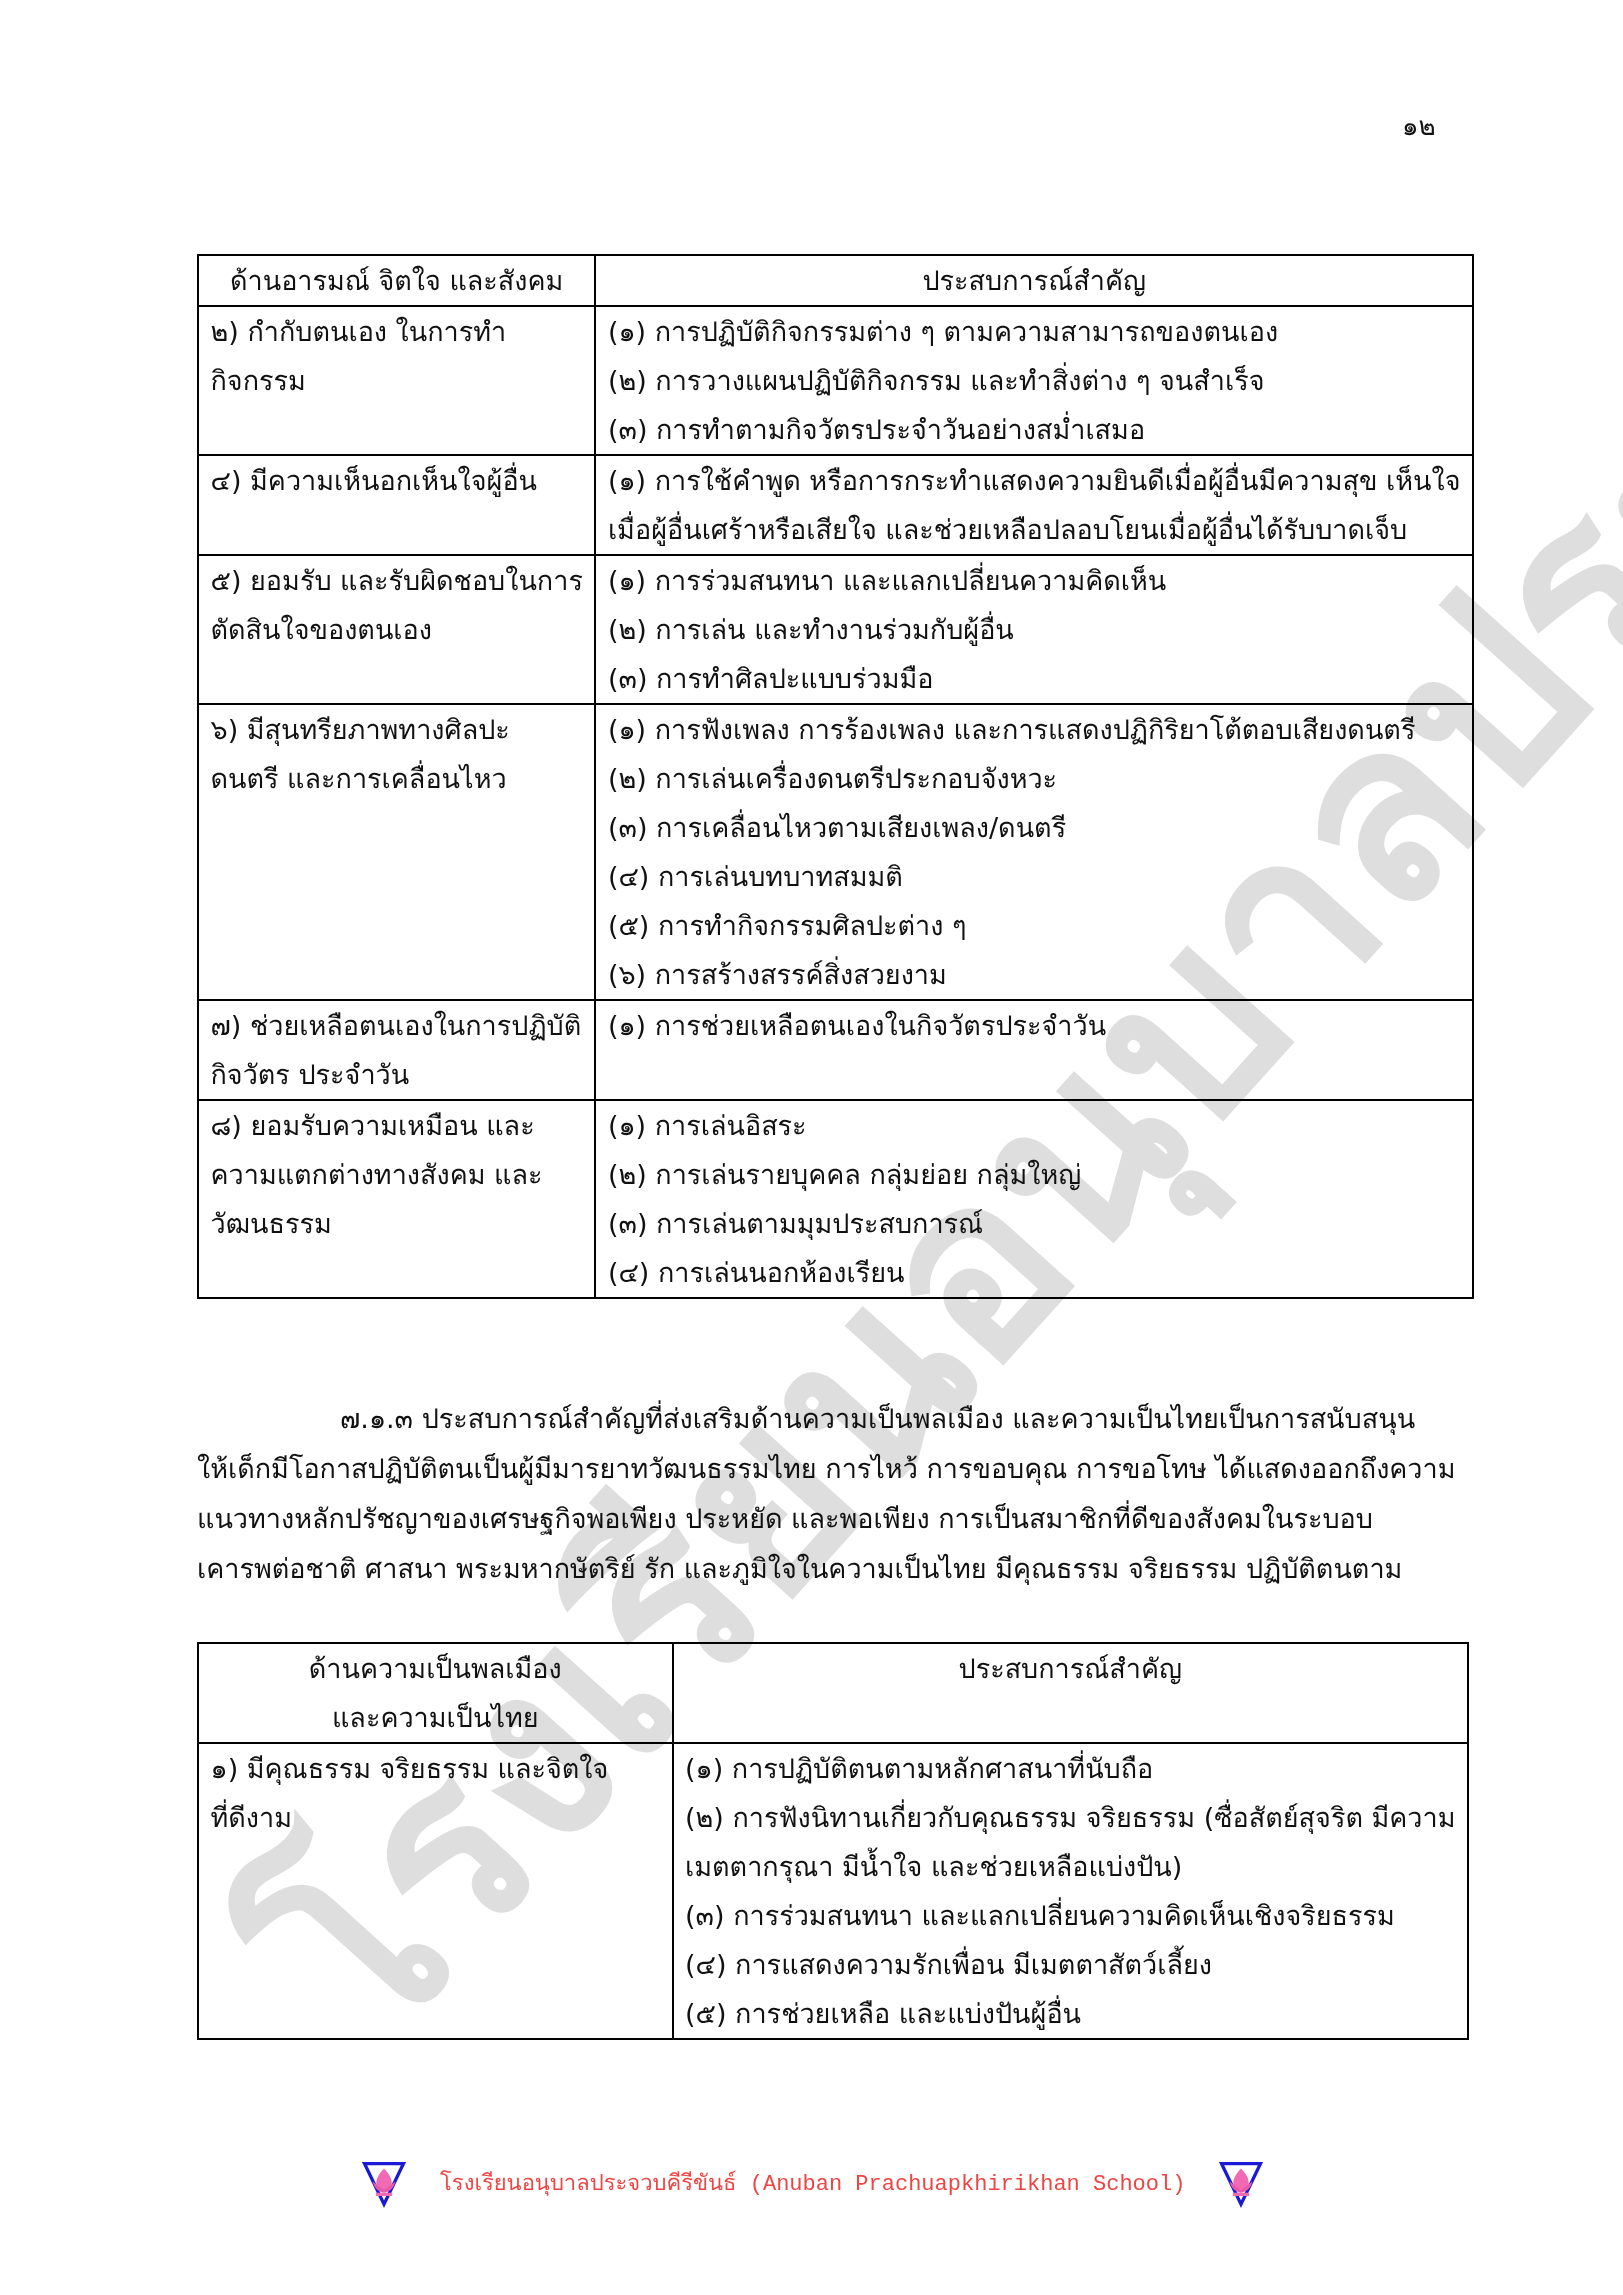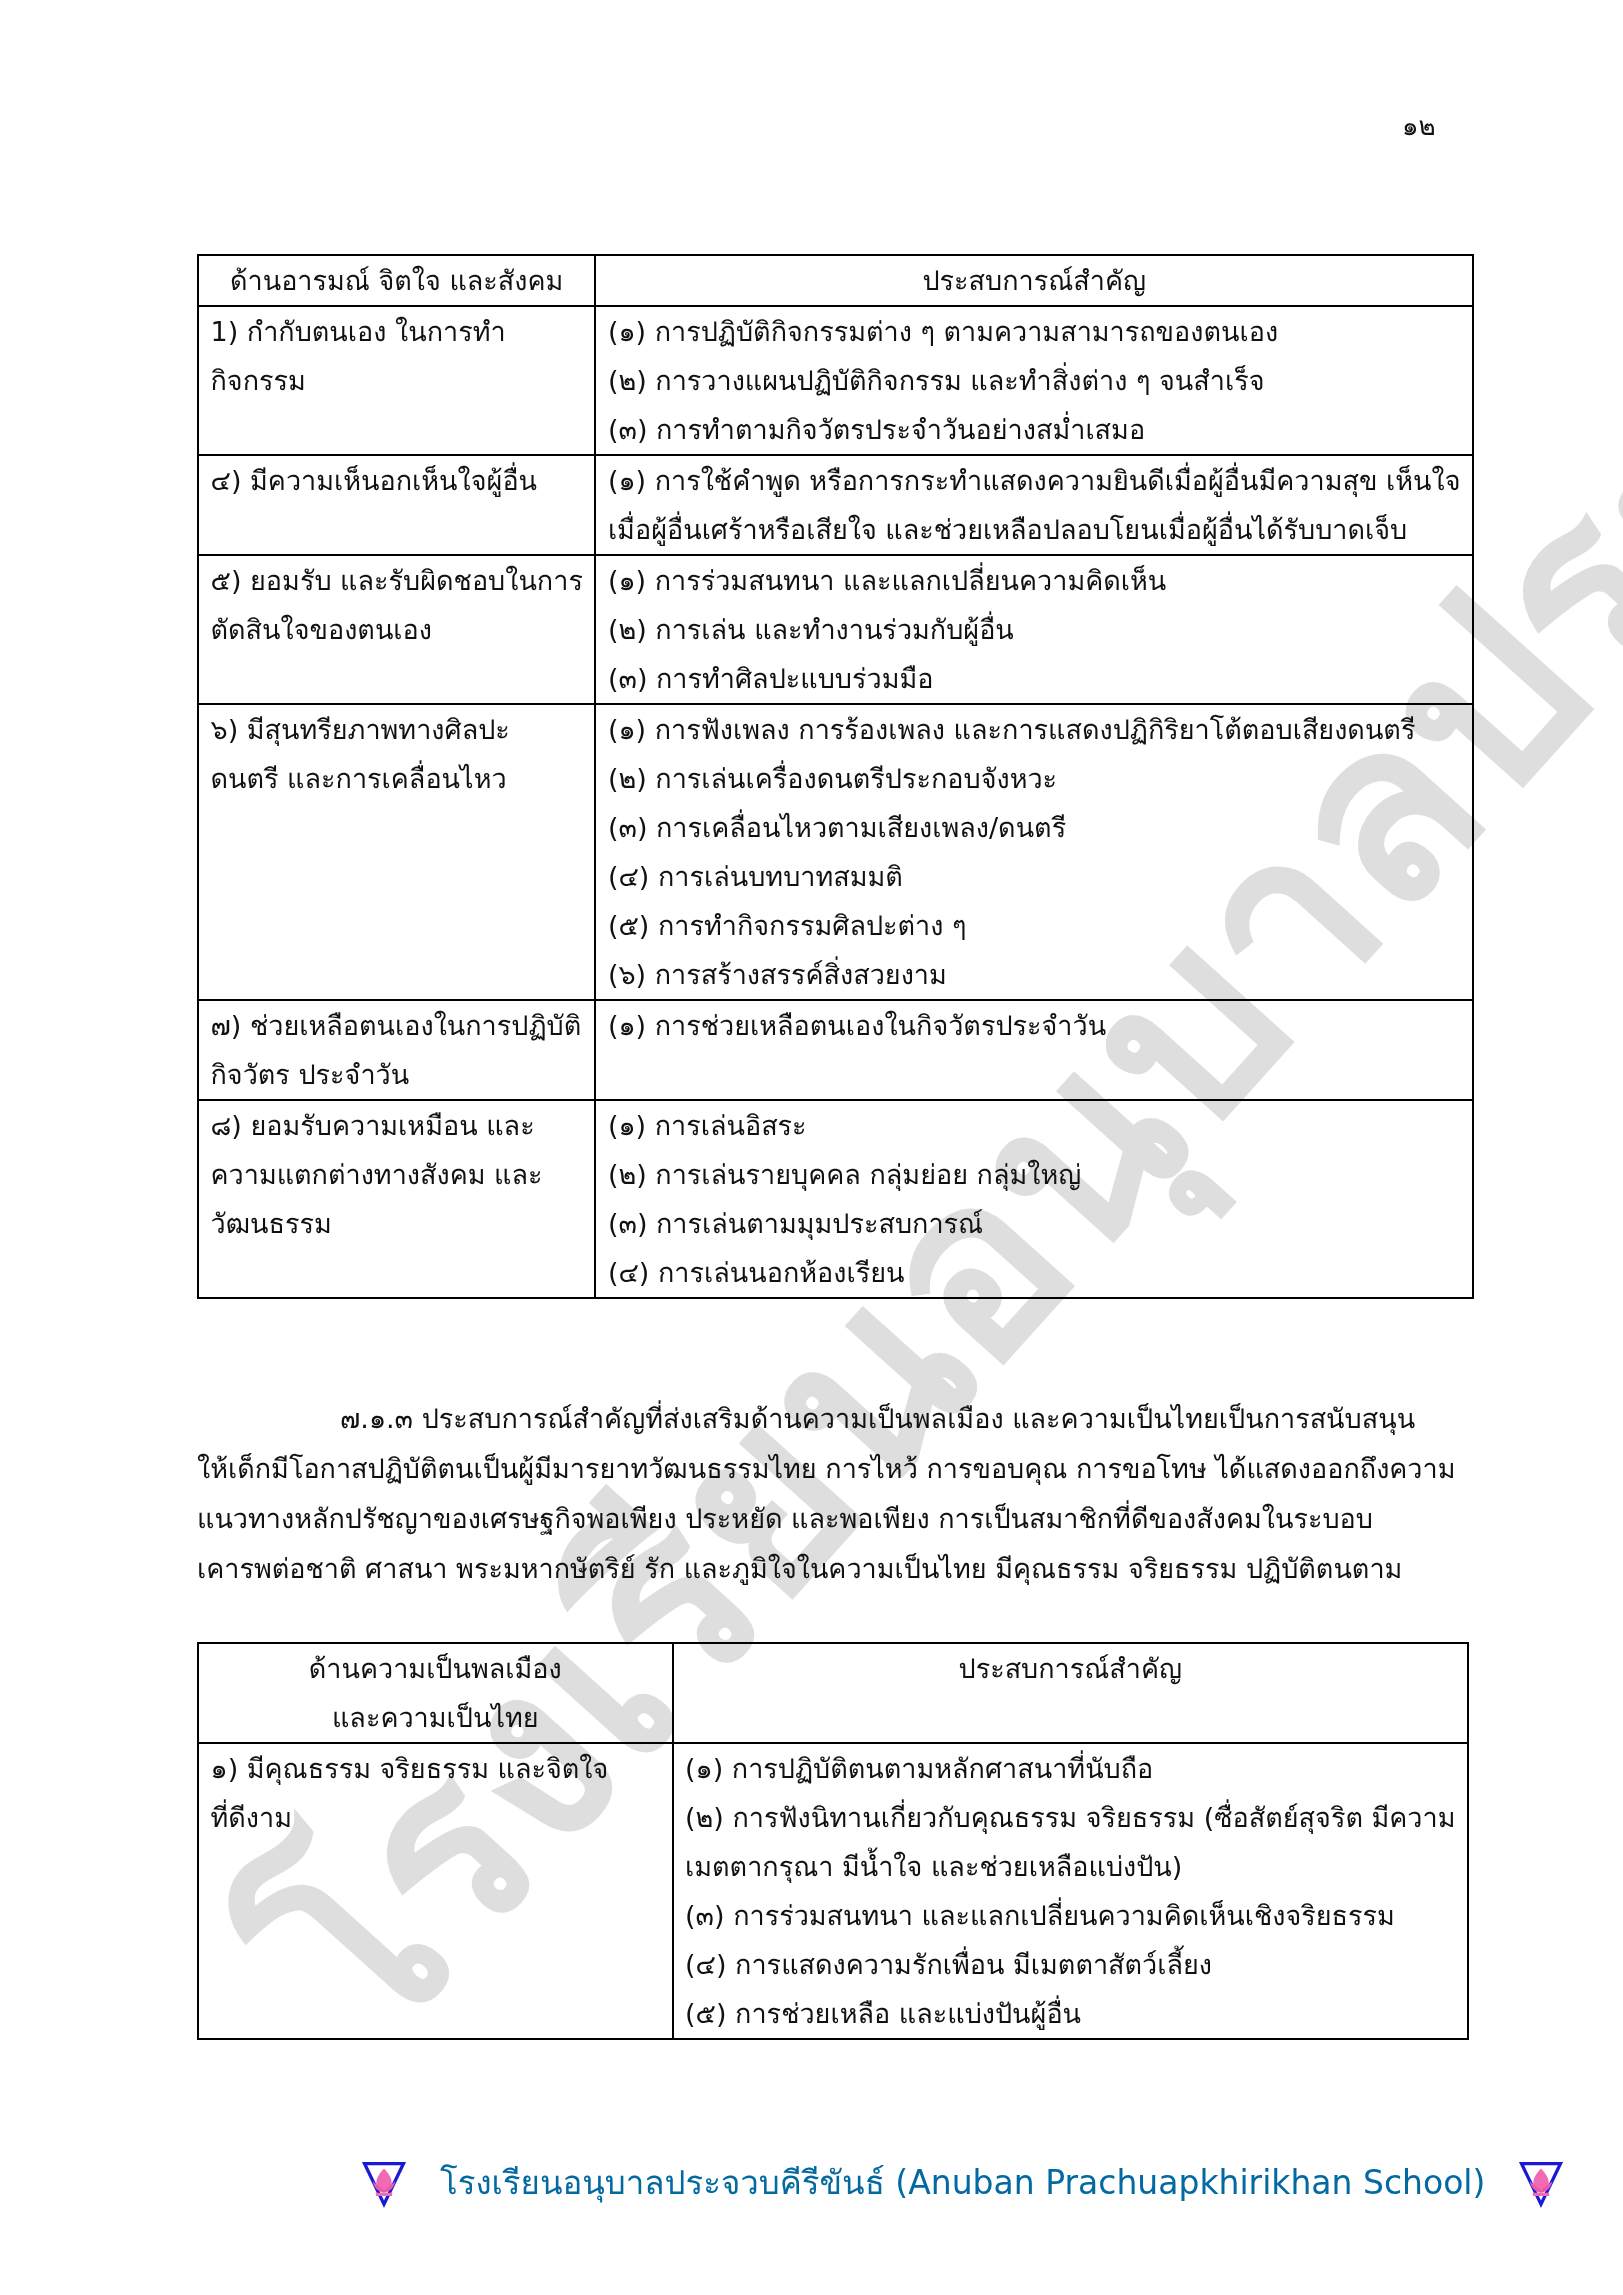--- a/index.html
+++ b/index.html
@@ -33,21 +33,21 @@
   .para {
     position:absolute; left:197px; top:1394px; width:1272px; z-index:1;
     font-size:27px; line-height:50px; text-align:justify;
   }
   .para .line { white-space:nowrap; }
   .para .first { padding-left:143px; }
   .footer {
     position:absolute; top:2154px; left:361px; width:935px; height:57px;
     display:flex; align-items:center; gap:33px; z-index:1;
   }
-  .footer-text { font-size:33px; color:#0369a1; white-space:nowrap; }
+  .footer-text { font-size:22px; color:#ef4444; white-space:nowrap;font-family:Liberation Mono, monospace; }
   .logo { width:46px; height:52px; flex:none; }
 </style>
 </head>
 <body>
 
 <div class="page-number">๑๒</div>
 
 <div class="watermark">โรงเรียนอนุบาลประจวบคีรีขันธ์</div>
 
 <table class="doc t1">
@@ -55,21 +55,21 @@
       <col class="c1">
       <col>
     </colgroup>
   <tbody>
       <tr>
     <th>ด้านอารมณ์ จิตใจ และสังคม</th>
     <th>ประสบการณ์สำคัญ</th>
   </tr>
   <tr>
     <td>
-      <span class="line">1) กำกับตนเอง ในการทำ</span>
+      <span class="line">๒) กำกับตนเอง ในการทำ</span>
       <span class="line">กิจกรรม</span>
     </td>
     <td>
       <span class="line">(๑) การปฏิบัติกิจกรรมต่าง ๆ ตามความสามารถของตนเอง</span>
       <span class="line">(๒) การวางแผนปฏิบัติกิจกรรม และทำสิ่งต่าง ๆ จนสำเร็จ</span>
       <span class="line">(๓) การทำตามกิจวัตรประจำวันอย่างสม่ำเสมอ</span>
     </td>
   </tr>
   <tr>
     <td>

